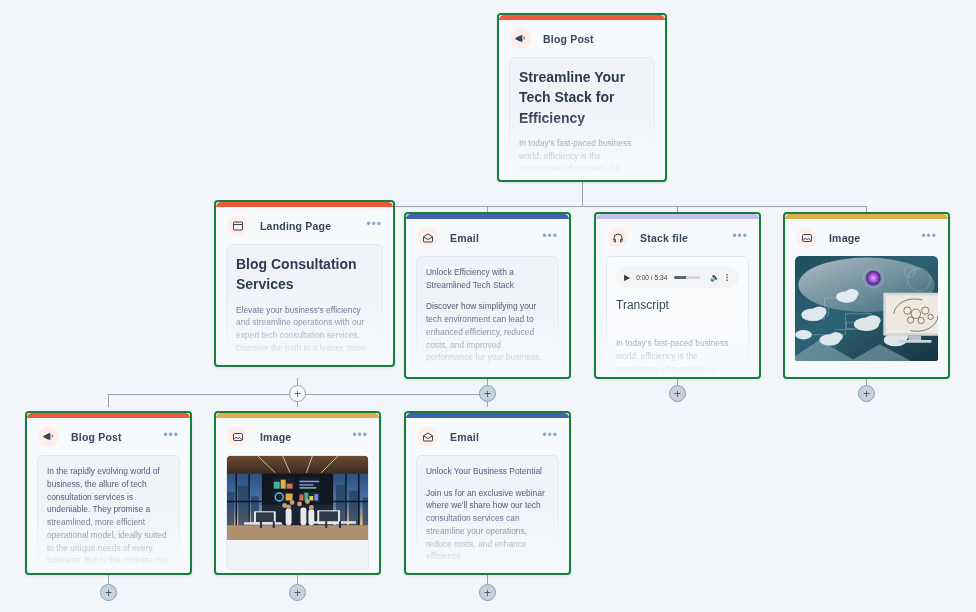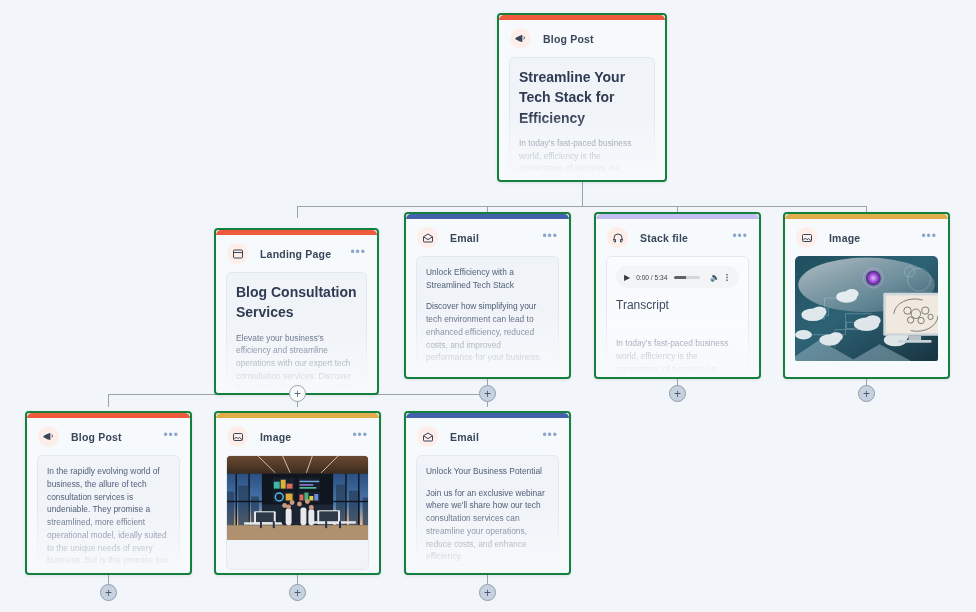--- a/index.html
+++ b/index.html
@@ -167,21 +167,21 @@
         </svg>
       </span>
       <span class="card-title">Blog Post</span>
     </div>
     <div class="body-box fade-mask" style="height:118px;">
       <div class="h-title">Streamline Your Tech Stack for Efficiency</div>
       <div class="p-body">In today's fast-paced business world, efficiency is the cornerstone of success. As technology evolves, so does the complexity of managing a business's tech stack. This complexity can lead to increased costs, slower performance, and operational challenges. However,</div>
     </div>
   </div>
 
-  <div class="card" style="left:214px; top:228px; width:165px; height:167px;">
+  <div class="card" style="left:214px; top:200px; width:181px; height:167px;">
     <div class="accent" style="background:#ef5a3d;"></div>
     <div class="card-head">
       <span class="chip">
         <svg width="12" height="12" viewBox="0 0 24 24" fill="none" stroke="#39465b" stroke-width="2">
           <rect x="3" y="4" width="18" height="16" rx="2"></rect>
           <line x1="3" y1="9" x2="21" y2="9"></line>
         </svg>
       </span>
       <span class="card-title">Landing Page</span>
       <span class="dots">•••</span>

